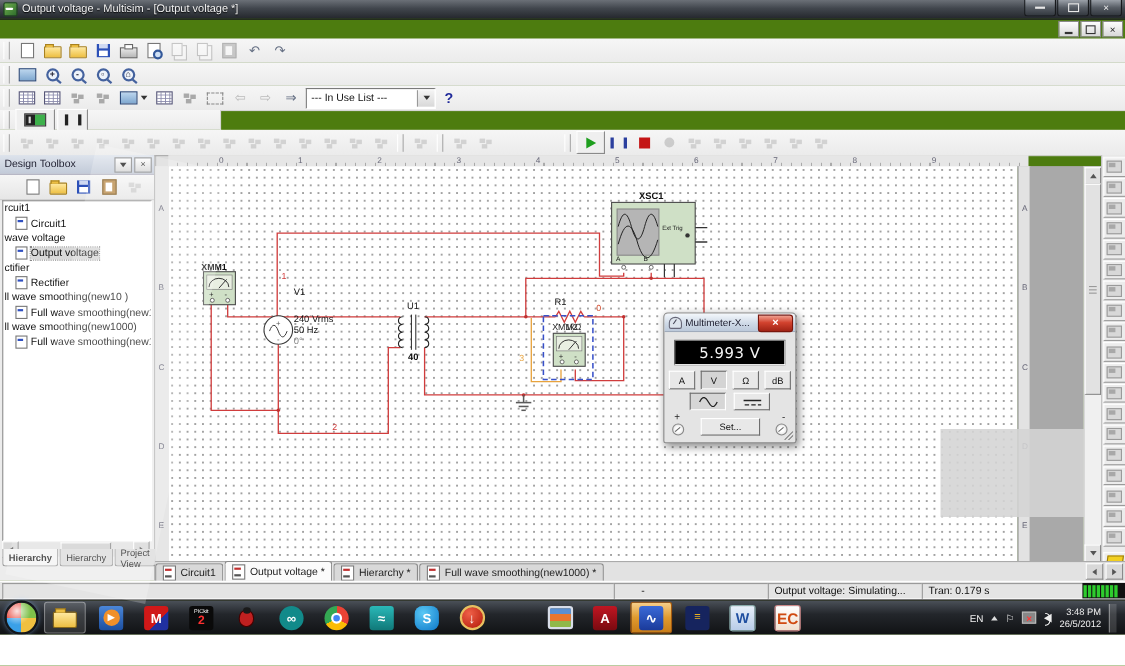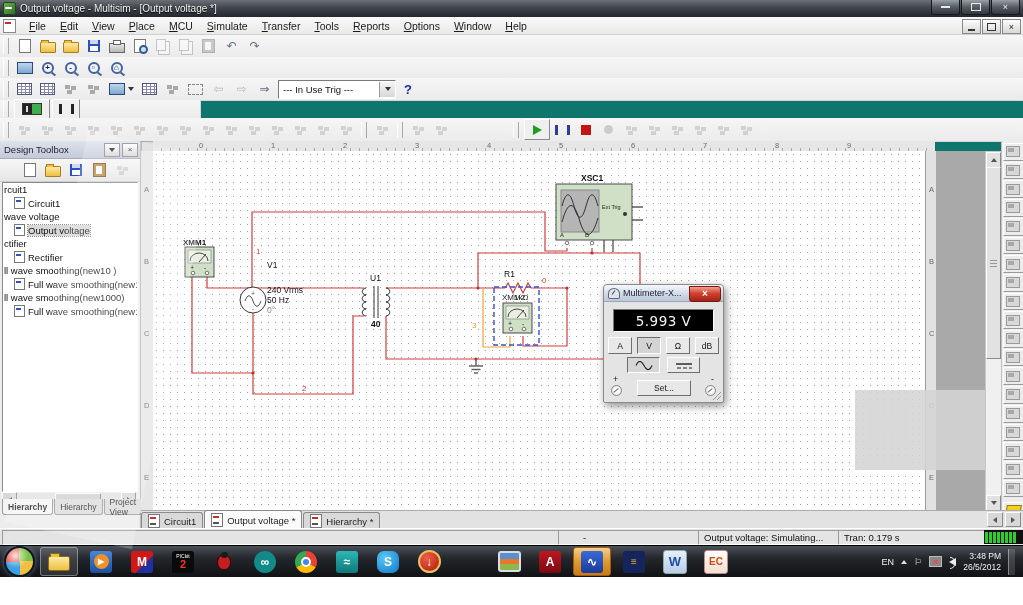--- a/index.html
+++ b/index.html
@@ -1,17 +1,17 @@
 <!DOCTYPE html>
 <html><head>
 <meta charset="utf-8">
 <style>
   html,body{margin:0;padding:0;background:#fff}
   #screen{position:relative;width:1023px;height:605px;overflow:hidden;
-    font-family:"Liberation Sans",sans-serif;background:#0f766e;font-size:10px;color:#111}
+    font-family:"Liberation Sans",sans-serif;background:#4d7c0f;font-size:10px;color:#111}
   .abs{position:absolute}
   
   .titlebar{left:0;top:0;width:1023px;height:17px;
     background:linear-gradient(#6b7077,#41464d 45%,#24272c);display:flex;align-items:center;
     border-bottom:1px solid #1a1c1f;color:#f2f2f2}
   .appicon{width:11px;height:11px;margin:0 4px 0 3px;border-radius:2px;
     background:linear-gradient(135deg,#6fae4e,#2e6d2b);border:1px solid #1d4a1c;position:relative}
   .appicon:after{content:"";position:absolute;left:1px;top:4px;width:7px;height:2px;background:#fff;border-radius:2px}
   .titletext{font-size:10px;text-shadow:0 1px 1px #000}
   .wbtns{position:absolute;right:3px;top:0;display:flex;gap:1px}
@@ -187,21 +187,21 @@
   .ti-chrome{background:conic-gradient(#ea4335 0 120deg,#fbbc05 0 240deg,#34a853 0 360deg);border-radius:50%;position:relative}
   .ti-chrome:after{content:"";position:absolute;inset:6px;background:#4285f4;border:2px solid #fff;border-radius:50%}
   .ti-router{background:linear-gradient(#2ab8b8,#107878)}
   .ti-skype{background:radial-gradient(circle at 35% 30%,#5ac8f5,#0d78c9);border-radius:7px}
   .ti-idm{background:radial-gradient(circle at 35% 30%,#f06048,#b01808);border-radius:50%;border:2px solid #e8c060;width:19px;height:19px}
   .ti-vmw{background:linear-gradient(#5a8fd0 33%,#e8762d 33% 66%,#8fb84a 66%);border:2px solid #d8dde8;width:19px;height:17px}
   .ti-adobe{background:linear-gradient(#c01622,#7a0a10)}
   .ti-msim{background:linear-gradient(#3a6ad8,#1a3a9a)}
   .ti-ulti{background:#16245e;color:#e8b020;font-size:10px}
   .ti-word{background:linear-gradient(#e8f0fa,#b8cce8);color:#1f4fa0;border:1px solid #8aa;font-size:13px}
-  .ti-ec{background:linear-gradient(#fff,#f0e0d0);color:#d04a10;font-size:10px;border:1px solid #c88}
+  .ti-ec{background:linear-gradient(#fff,#f0e0d0);color:#d04a10;font-size:14px;border:1px solid #c88}
   .tray{margin-left:auto;display:flex;align-items:center;gap:7px;color:#f0f0f0;padding-right:4px}
   .tray .sm{font-size:9px}
   .spk{width:0;height:0;border-top:4px solid transparent;border-bottom:4px solid transparent;border-right:7px solid #eee;position:relative}
   .spk:after{content:"";position:absolute;left:1px;top:-5px;width:4px;height:10px;border:1px solid #eee;border-left:none;border-radius:0 5px 5px 0}
   .netx{width:11px;height:9px;border:1px solid #bbb;background:#888;position:relative;display:flex;align-items:center;justify-content:center}
   .netx span{color:#ff3838;font-size:9px;font-weight:bold;line-height:8px}
   .clock{text-align:right;font-size:8.5px;line-height:1.25}
   .belowstrip{left:0;top:577px;width:1023px;height:28px;background:#fff}
   .gap40{width:34px;flex:none}
 </style>
@@ -219,35 +219,20 @@
         </span>
       <span class="wbtn">
           <span class="box"></span>
         </span>
       <span class="wbtn">
           <span>×</span>
         </span>
     </span>
   </div>
 
-  <div class="abs menubar">
-    <span class="mdicon"></span>
-    <span class="menu-item">File</span>
-    <span class="menu-item">Edit</span>
-    <span class="menu-item">View</span>
-    <span class="menu-item">Place</span>
-    <span class="menu-item">MCU</span>
-    <span class="menu-item">Simulate</span>
-    <span class="menu-item">Transfer</span>
-    <span class="menu-item">Tools</span>
-    <span class="menu-item">Reports</span>
-    <span class="menu-item">Options</span>
-    <span class="menu-item">Window</span>
-    <span class="menu-item">Help</span>
-  </div>
   <div class="mdibtns">
     <span class="mdib">
         <span class="bar"></span>
       </span>
     <span class="mdib">
         <span class="box"></span>
       </span>
     <span class="mdib">
         <span>×</span>
       </span>
@@ -339,21 +324,21 @@
     <span class="tbtn dis">
         <span class="g-arrow">⇦</span>
       </span>
     <span class="tbtn dis">
         <span class="g-arrow">⇨</span>
       </span>
     <span class="tbtn">
         <span class="g-arrow">⇒</span>
       </span>
     <span class="combo">
-      <span>--- In Use Trig ---</span>
+      <span>--- In Use List ---</span>
       <span class="dd">
           <span class="tri-d"></span>
         </span>
     </span>
     <span class="helpq">?</span>
   </div>
 
   <div class="abs tbrow" style="top:100px;height:18px;width:200px;border-right:1px solid #d6d6d6">
     <span class="grab"></span>
     <span class="tbtn raised" style="width:34px">
@@ -786,20 +771,24 @@
         <span>Circuit1</span>
       </span>
     <span class="stab on">
         <span class="tabicon"></span>
         <span>Output voltage *</span>
       </span>
     <span class="stab">
         <span class="tabicon"></span>
         <span>Hierarchy *</span>
       </span>
+    <span class="stab">
+        <span class="tabicon"></span>
+        <span>Full wave smoothing(new1000) *</span>
+      </span>
     <span class="tabarrows">
       <span class="hs-btn">
           <span class="tri-l"></span>
         </span>
       <span class="hs-btn">
           <span class="tri-r"></span>
         </span>
     </span>
   </div>
 

